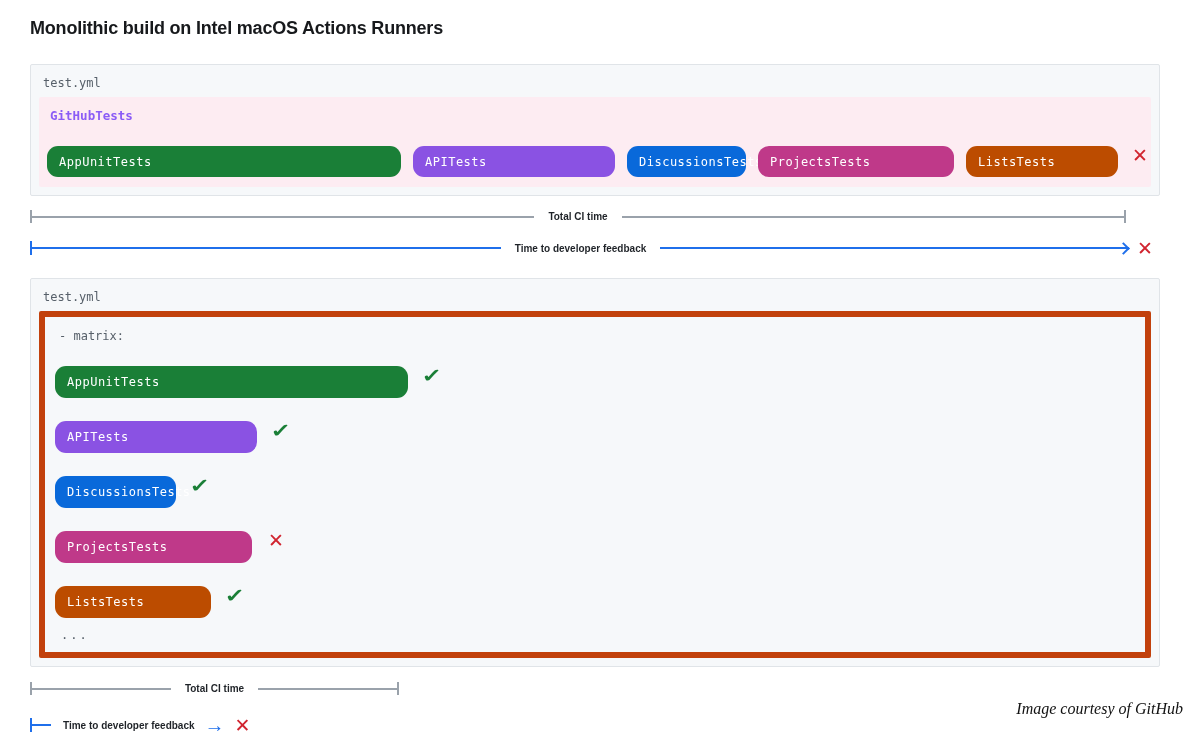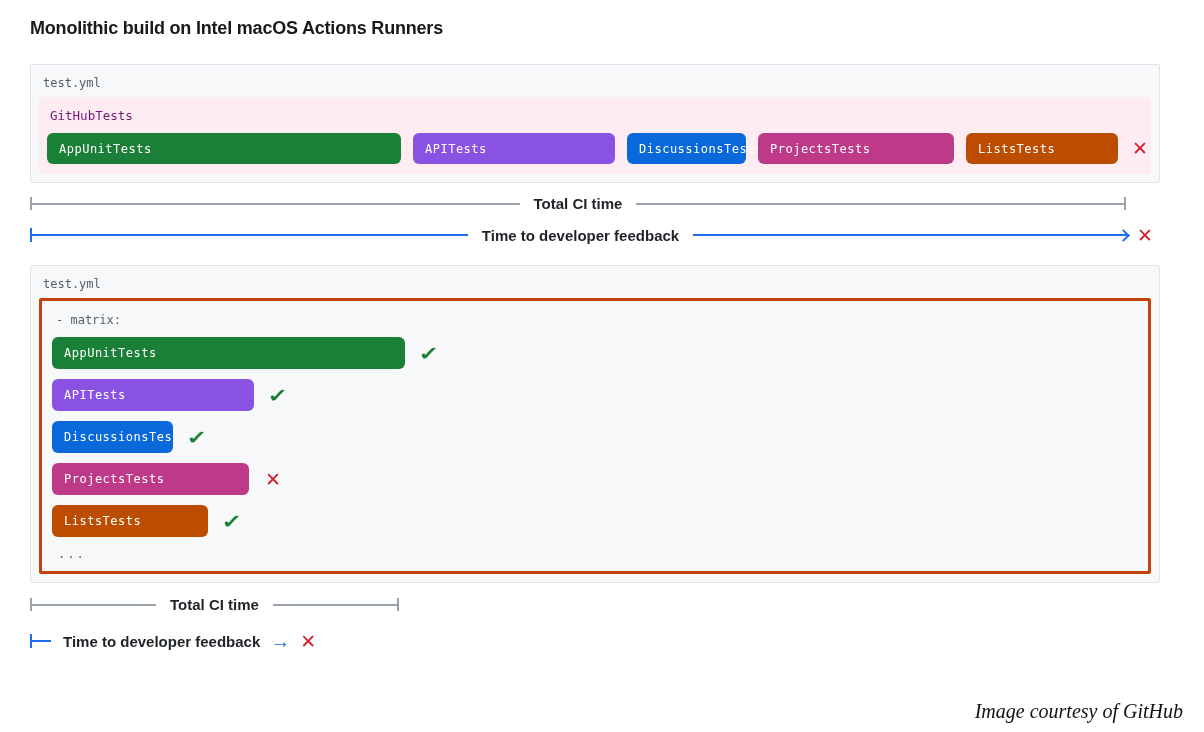--- a/index.html
+++ b/index.html
@@ -25,60 +25,60 @@
     color: #57606a; padding: 3px 0 0 4px; height: 19px;
   }
 
   
   .group-box {
     margin-top: 5px; background: #fdecf2; border-radius: 2px;
     padding: 8px 10px 10px 8px;
   }
   .group-label {
     font-family: "DejaVu Sans Mono", monospace; font-size: 12.5px;
-    font-weight: 400; color: #701a75; margin: 3px 0 10px 3px;
+    font-weight: 700; color: #8b5cf6; margin: 3px 0 10px 3px;
   }
   .bars-inline { display: flex; align-items: center; gap: 12px; }
   .bars-inline .job-bar { height: 31px; }
   .bars-inline .status-icon { margin-left: 2px; }
 
-  .job-bar { display: flex; align-items: center; flex: none; border-radius: 6px; }
+  .job-bar { display: flex; align-items: center; flex: none; border-radius: 11px; margin-top: 13px; }
   .job-label {
     color: #ffffff; font-family: "DejaVu Sans Mono", monospace;
     font-size: 12px; letter-spacing: 0.5px; padding-left: 12px; white-space: nowrap;
   }
 
   .status-icon { display: inline-block; line-height: 1; flex: none; }
   .status-icon.pass { color: #1a7f37; font-size: 19px; font-weight: 700; transform: scaleX(1.3); }
   .status-icon.fail { color: #d1242f; font-size: 19px; font-weight: 400; }
 
   
   .matrix-box {
-    margin-top: 5px; background: #f6f8fa; border: 3px solid #c2410c;
+    margin-top: 5px; background: #f6f8fa; border: 6px solid #c2410c;
     border-radius: 2px; padding: 10px 12px 8px 10px;
   }
   .matrix-label {
     font-family: "DejaVu Sans Mono", monospace; font-size: 12px;
     color: #57606a; margin: 2px 0 10px 4px;
   }
   .job-row { display: flex; align-items: center; gap: 16px; margin-bottom: 10px; }
   .job-row .job-bar { height: 32px; }
   .ellipsis-label {
     font-family: "DejaVu Sans Mono", monospace; font-size: 12px;
     color: #57606a; letter-spacing: 2px; margin: 6px 0 2px 6px;
   }
 
   
   .bracket { display: flex; align-items: center; height: 13px; }
   .bracket-1 { width: 1096px; margin-top: 14px; }
   .bracket-2 { width: 369px;  margin-top: 15px; }
   .cap  { width: 2px; height: 13px; background: #9aa2ab; flex: none; }
   .bline { flex: 1; height: 2px; background: #9aa2ab; }
   .btext {
-    margin: 0 14px; font-size: 15px; font-weight: 700; color: #1f2328;
+    margin: 0 14px; font-size: 10px; font-weight: 700; color: #1f2328;
     white-space: nowrap; flex: none;
   }
 
   .feedback-wrap { display: flex; align-items: center; margin-top: 17px; height: 16px; }
   .feedback-line { display: flex; align-items: center; width: 1098px; }
   .cap.blue { background: #1f6feb; height: 14px; }
   .bline.blue { background: #1f6feb; }
   .arrow-head {
     width: 9px; height: 9px; border-top: 2px solid #1f6feb; border-right: 2px solid #1f6feb;
     transform: rotate(45deg); margin-left: -10px; flex: none;
@@ -87,21 +87,21 @@
 
   .feedback-short { display: flex; align-items: center; margin-top: 19px; height: 22px; }
   .feedback-short .bline.blue { flex: none; width: 19px; }
   .feedback-short .btext { margin: 0 10px 0 12px; }
   .arrow-glyph { color: #1f6feb; font-size: 20px; font-weight: 700; line-height: 1; flex: none; }
   .feedback-short .status-icon.fail { margin-left: 10px; }
 
   .credit {
     position: absolute; top: 700px; right: 21px;
     font-family: "Liberation Serif", serif; font-style: italic;
-    font-size: 20px; color: #111111;
+    font-size: 16px; color: #111111;
   }
 </style>
 </head>
 <body>
 
 <div class="wrap">
 
   <h1 class="section-title">Monolithic build on Intel macOS Actions Runners</h1>
 
   <div class="yml-box">

